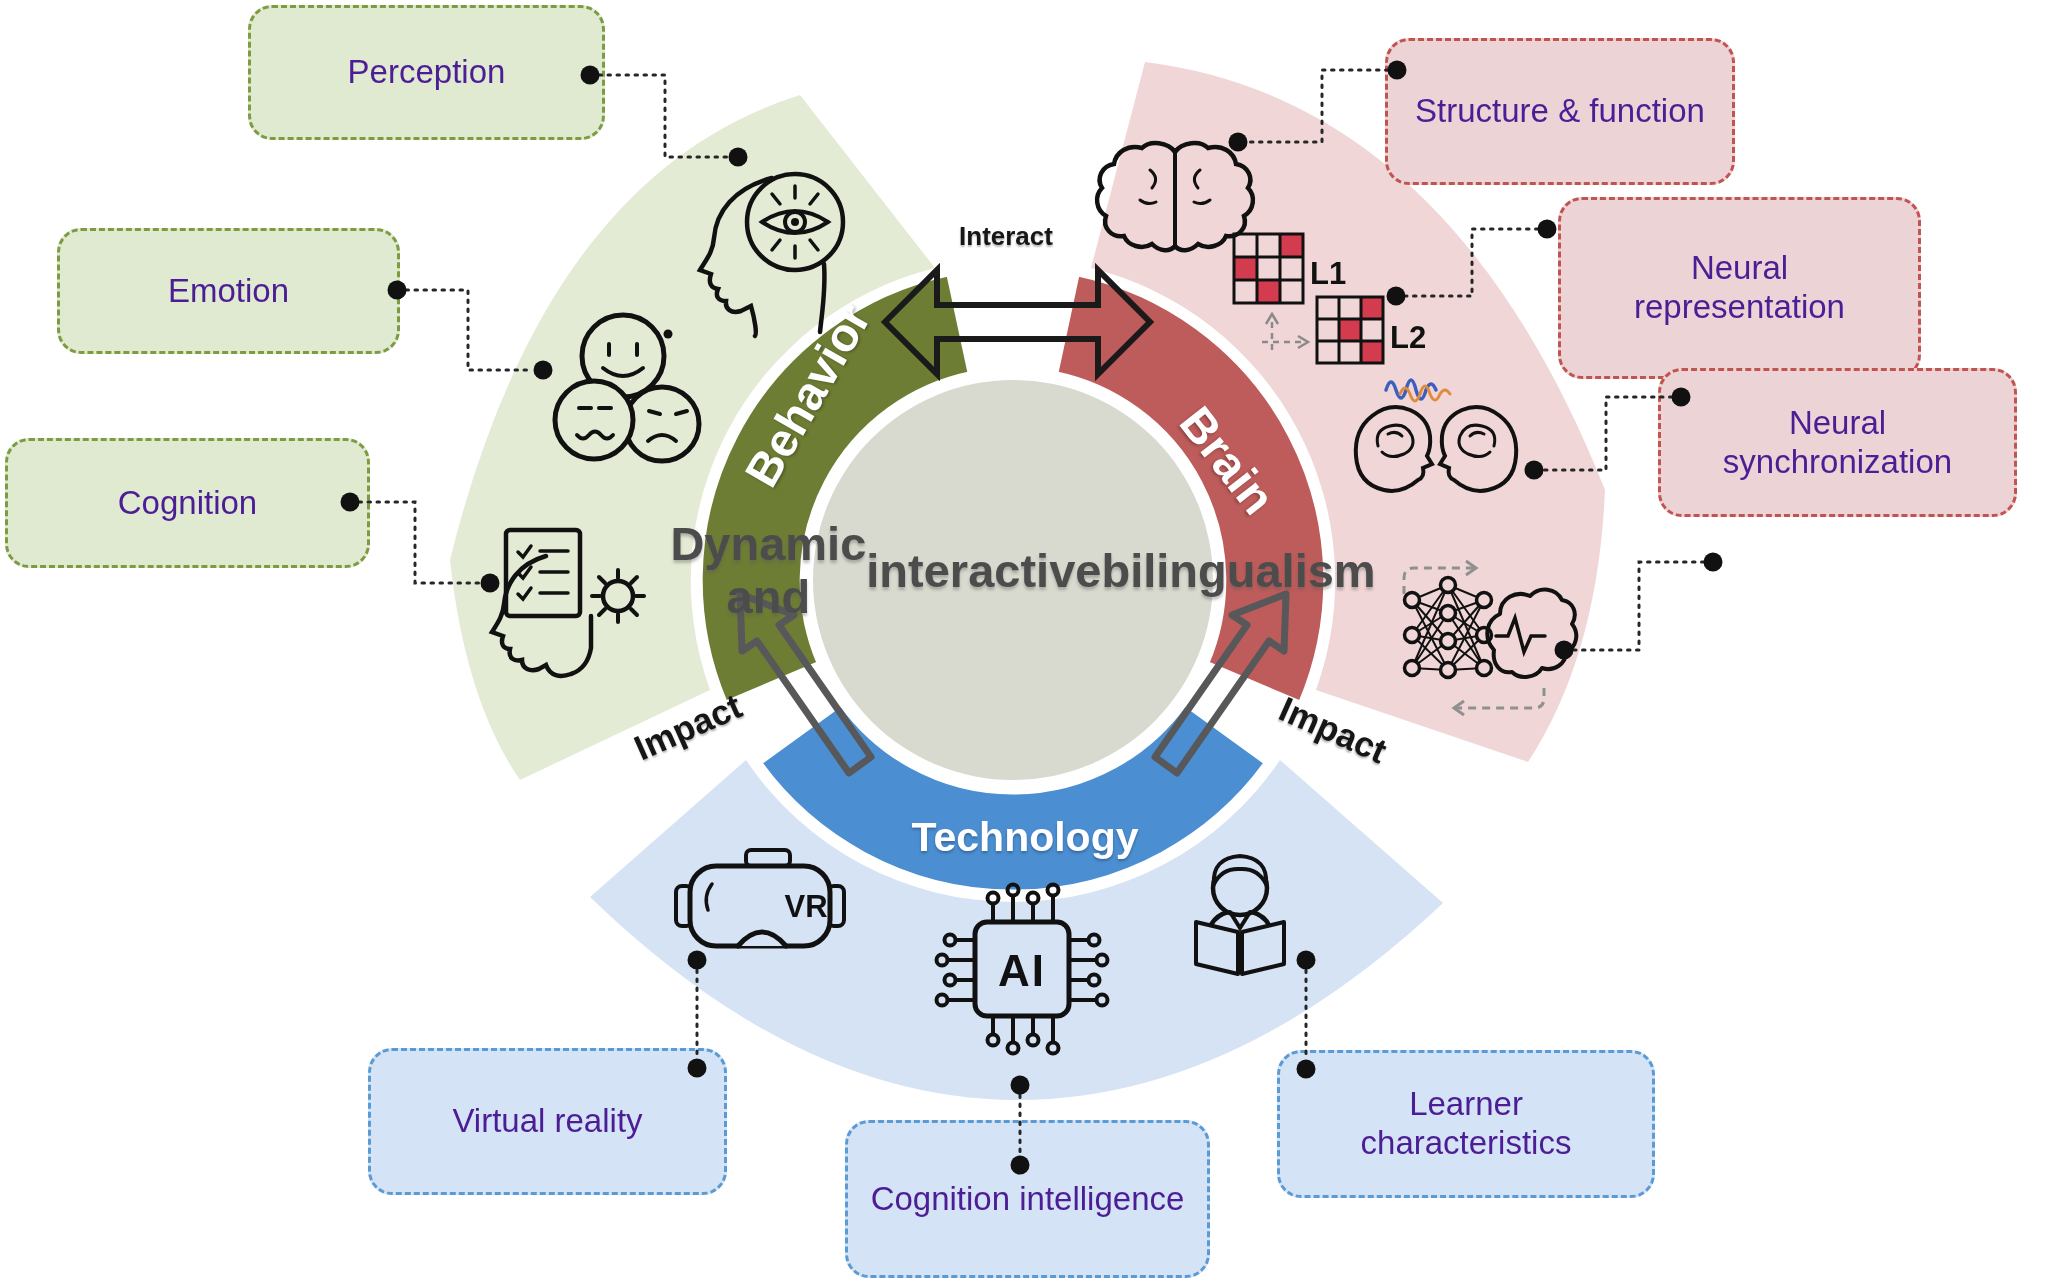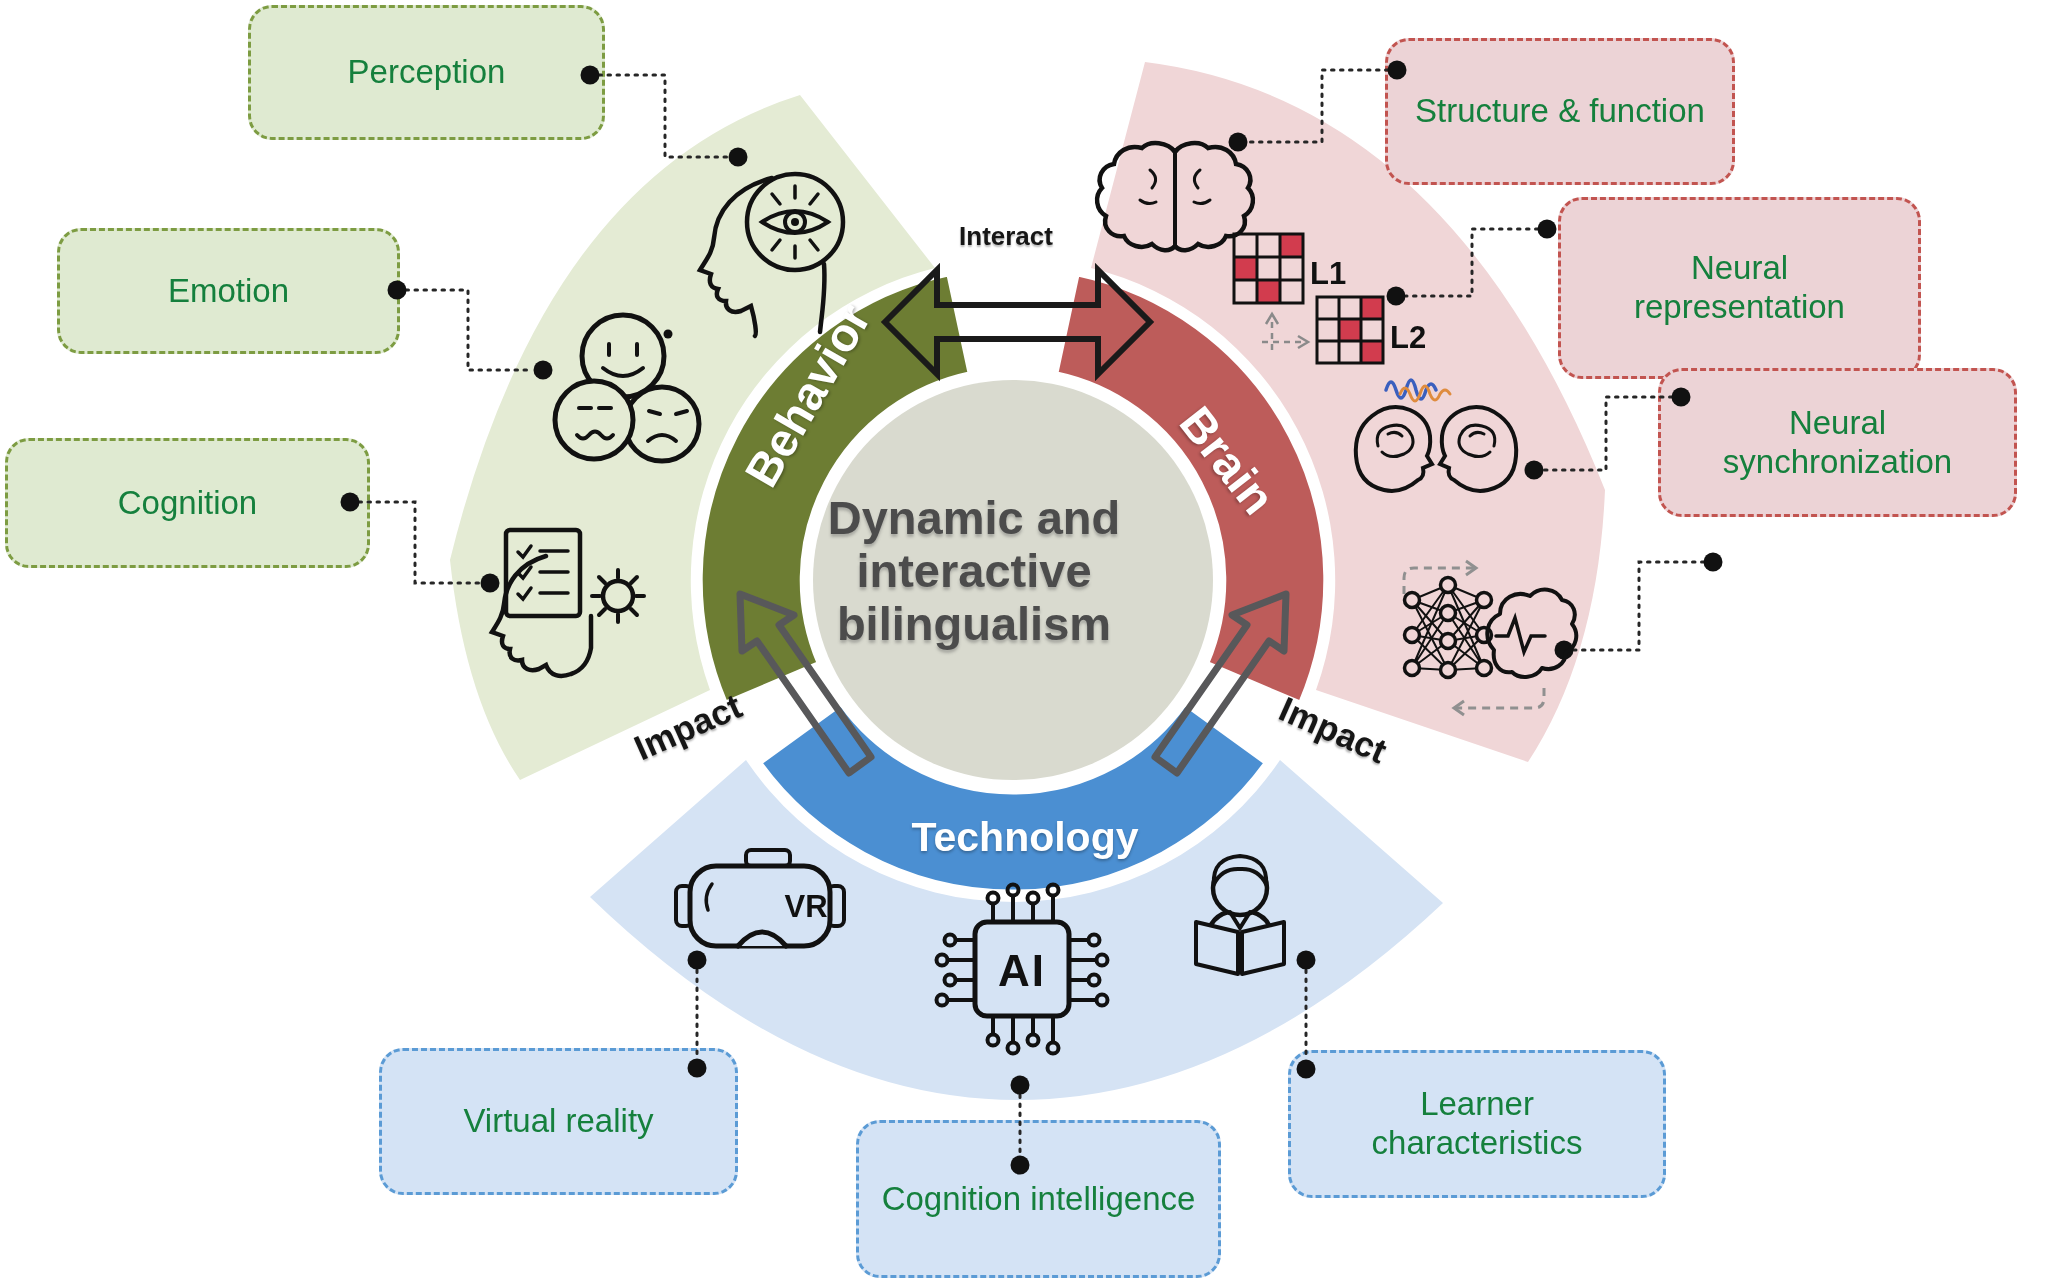--- a/index.html
+++ b/index.html
@@ -5,26 +5,26 @@
   html,body{margin:0;padding:0;background:#ffffff;}
   .canvas{
     position:relative;width:2048px;height:1283px;background:#ffffff;
     font-family:"Liberation Sans", sans-serif;overflow:hidden;
   }
   svg.layer{position:absolute;left:0;top:0;width:2048px;height:1283px;}
   .boxes,.texts{position:absolute;left:0;top:0;width:2048px;height:1283px;}
   .box{
     position:absolute;display:flex;align-items:center;justify-content:center;
     border-radius:24px;border:3px dashed #888;box-sizing:border-box;
-    font-size:33px;color:#15803d;text-align:center;line-height:1.18;
+    font-size:33px;color:#4c1d95;text-align:center;line-height:1.18;
   }
   .box .box-label{display:block;}
   .box.green{background:#dfead1;border-color:#7d9c42;}
   .box.pink{background:#ecd3d6;border-color:#c25450;}
-  .box.blue{background:#d4e3f5;border-color:#5b9bd5;margin-left:11px;}
+  .box.blue{background:#d4e3f5;border-color:#5b9bd5;}
   .lbl{position:absolute;display:flex;align-items:center;justify-content:center;text-align:center;}
   .lbl.white{color:#ffffff;font-weight:700;text-shadow:0 2px 3px rgba(0,0,0,0.28);}
   .lbl.dark{color:#161616;font-weight:600;text-shadow:0 2px 2px rgba(0,0,0,0.28);}
   .center-title{
     color:#4c4c4c;font-weight:700;font-size:47px;line-height:53px;
     text-shadow:0 3px 3px rgba(90,90,90,0.38);white-space:pre-line;
   }
 </style>
 </head>
 <body>
@@ -321,21 +321,21 @@
       <path d="M1206,948 Q1206,918 1228,912 L1252,912 Q1274,918 1274,948" fill="none" stroke-width="4.5"></path>
       <circle cx="1240" cy="888" r="27" fill="#d5e3f4" stroke-width="4.5"></circle>
       <path d="M1214,884 Q1212,858 1240,856 Q1268,858 1266,884 Q1258,868 1240,869 Q1222,868 1214,884 Z" fill="#d5e3f4" stroke-width="4"></path>
       <path d="M1230,912 L1240,928 L1250,912" fill="none" stroke-width="4"></path>
       <path d="M1196,922 L1238,932 L1238,974 L1196,964 Z" fill="#d5e3f4" stroke-width="4" stroke-linejoin="round"></path>
       <path d="M1284,922 L1242,932 L1242,974 L1284,964 Z" fill="#d5e3f4" stroke-width="4" stroke-linejoin="round"></path>
     </g>
   </svg>
 
   <div class="texts">
-    <div class="lbl center-title" style="left: 774px; top: 488px; width: 400px; height: 164px; flex-direction: column; "><div style="width: 100%;">Dynamic and</div><div style="width: 100%;">interactive</div><div style="width: 100%;">bilingualism</div></div>
+    <div class="lbl center-title" style="left: 823px; top: 488px; width: 400px; height: 164px; "><div style="width: 100%;">Dynamic and</div><div style="width: 100%;">interactive</div><div style="width: 100%;">bilingualism</div></div>
 
     <div class="lbl white" style="left:707px;top:365px;width:200px;height:60px;font-size:47px;transform:rotate(-60deg)">Behavior</div>
     <div class="lbl white" style="left:1128px;top:430px;width:200px;height:60px;font-size:47px;transform:rotate(52deg)">Brain</div>
     <div class="lbl white" style="left:875px;top:812px;width:300px;height:50px;font-size:41px">Technology</div>
 
     <div class="lbl dark" style="left:906px;top:214px;width:200px;height:44px;font-size:26px">Interact</div>
     <div class="lbl dark" style="left:588px;top:705px;width:200px;height:44px;font-size:35px;transform:rotate(-24deg)">Impact</div>
     <div class="lbl dark" style="left:1233px;top:708px;width:200px;height:44px;font-size:35px;transform:rotate(24deg)">Impact</div>
   </div>
 

